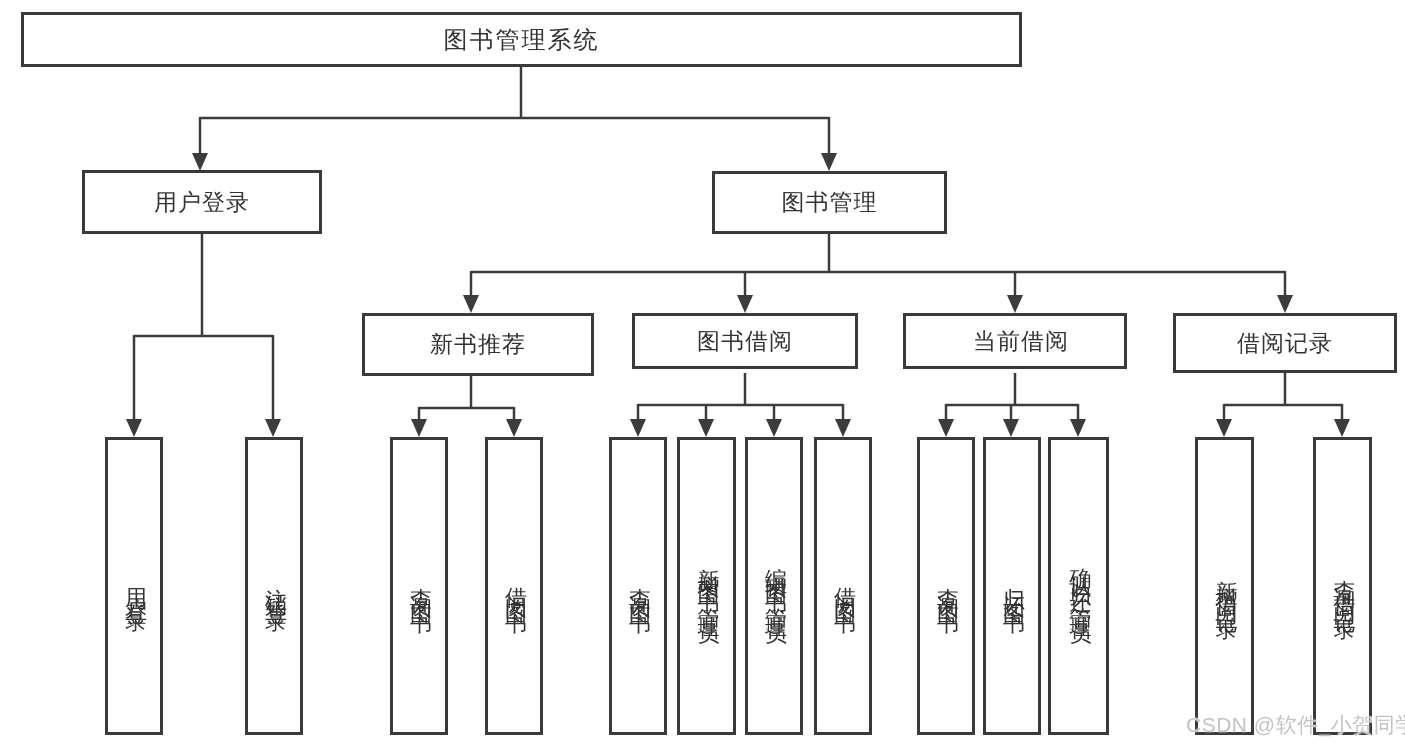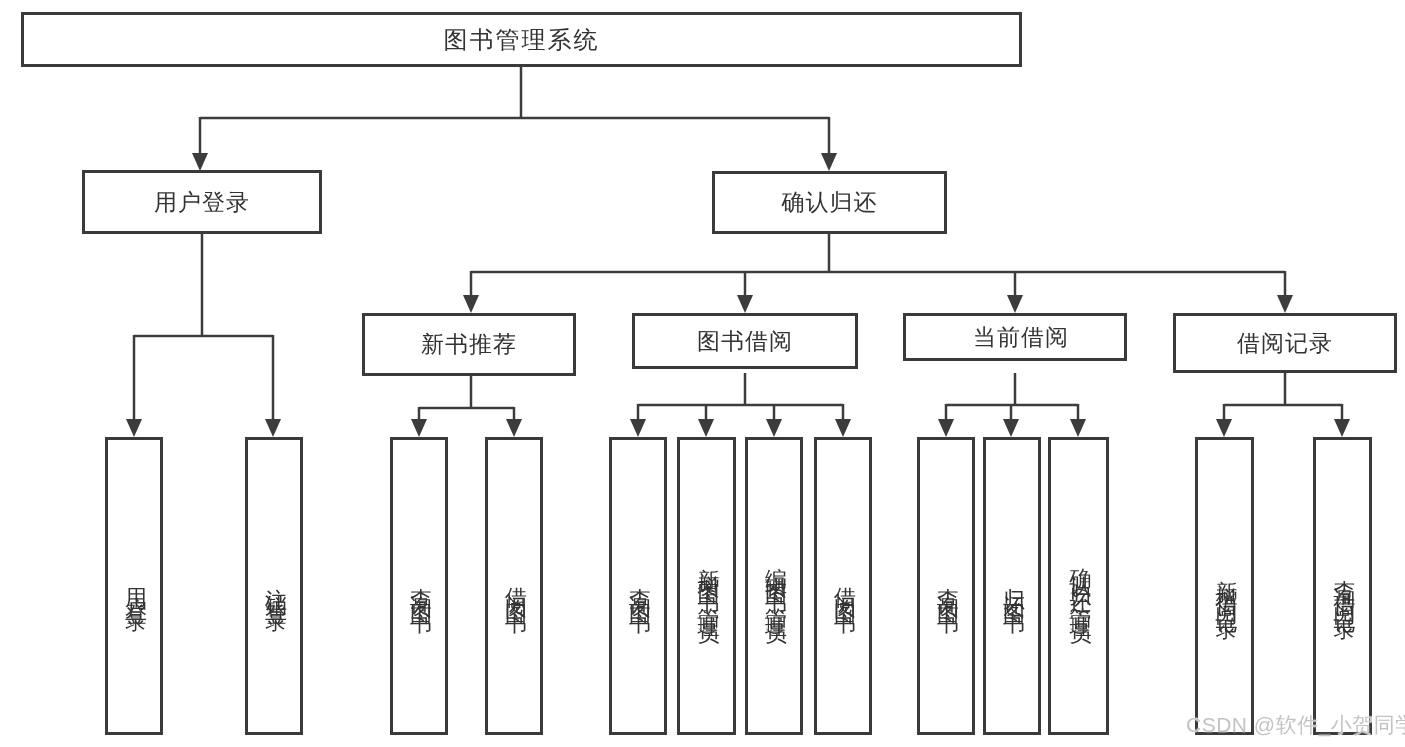--- a/index.html
+++ b/index.html
@@ -125,30 +125,30 @@
   </svg>
 
   <div class="node hlabel root-box" style="left:21px; top:12px; width:1001px; height:55px;">
     <span>图书管理系统</span>
   </div>
 
   <div class="node hlabel" style="left:82px; top:170px; width:240px; height:64px;">
     <span>用户登录</span>
   </div>
   <div class="node hlabel" style="left:712px; top:171px; width:235px; height:63px;">
-    <span>确认归还</span>
+    <span>图书管理</span>
   </div>
 
-  <div class="node hlabel" style="left:362px; top:313px; width:214px; height:63px;">
+  <div class="node hlabel" style="left:362px; top:313px; width:232px; height:63px;">
     <span>新书推荐</span>
   </div>
   <div class="node hlabel" style="left:632px; top:313px; width:226px; height:56px;">
     <span>图书借阅</span>
   </div>
-  <div class="node hlabel" style="left:903px; top:313px; width:224px; height:48px;padding-left:12px;">
+  <div class="node hlabel" style="left:903px; top:313px; width:224px; height:56px;padding-left:12px;">
     <span>当前借阅</span>
   </div>
   <div class="node hlabel" style="left:1173px; top:313px; width:224px; height:60px;">
     <span>借阅记录</span>
   </div>
 
   <div class="node leaf" style="left:105px; top:437px; width:58px; height:298px;">
     <span>用户登录</span>
   </div>
   <div class="node leaf" style="left:245px; top:437px; width:58px; height:298px;">

